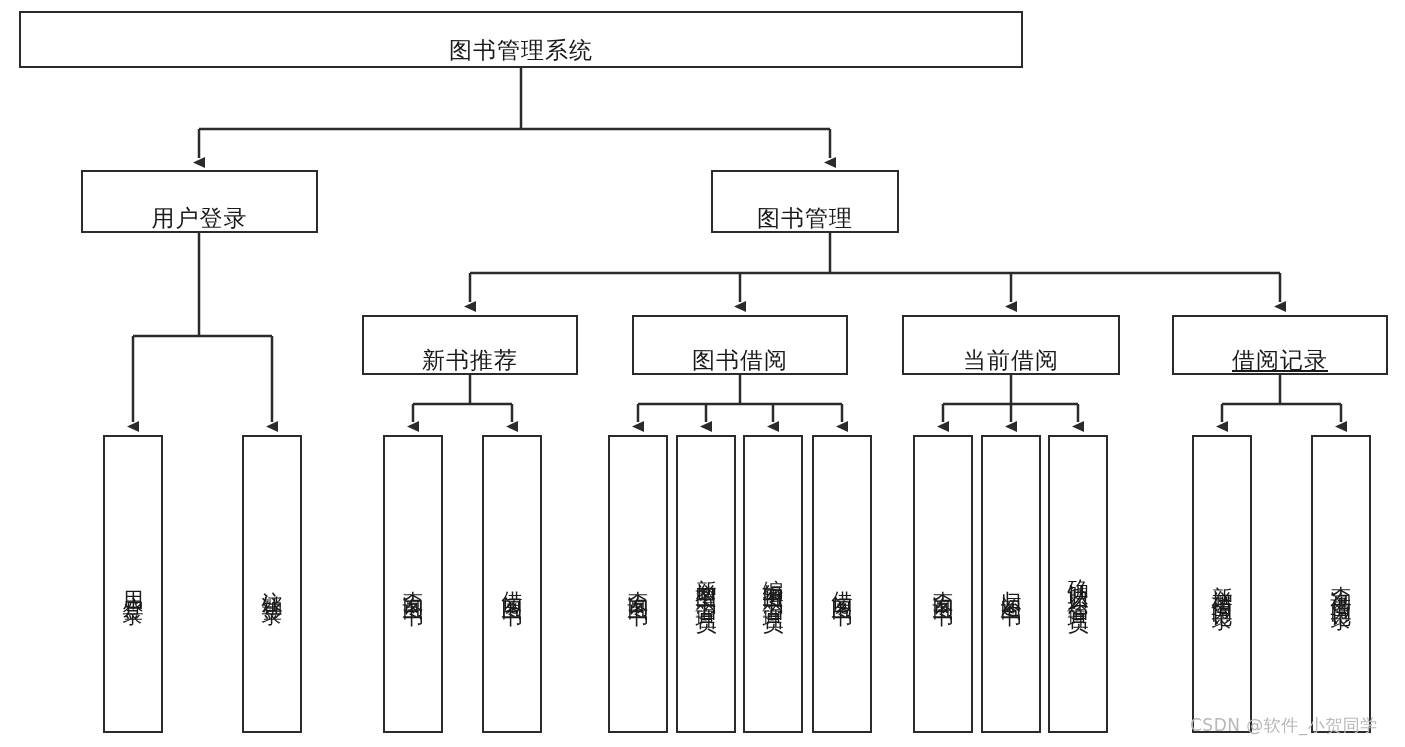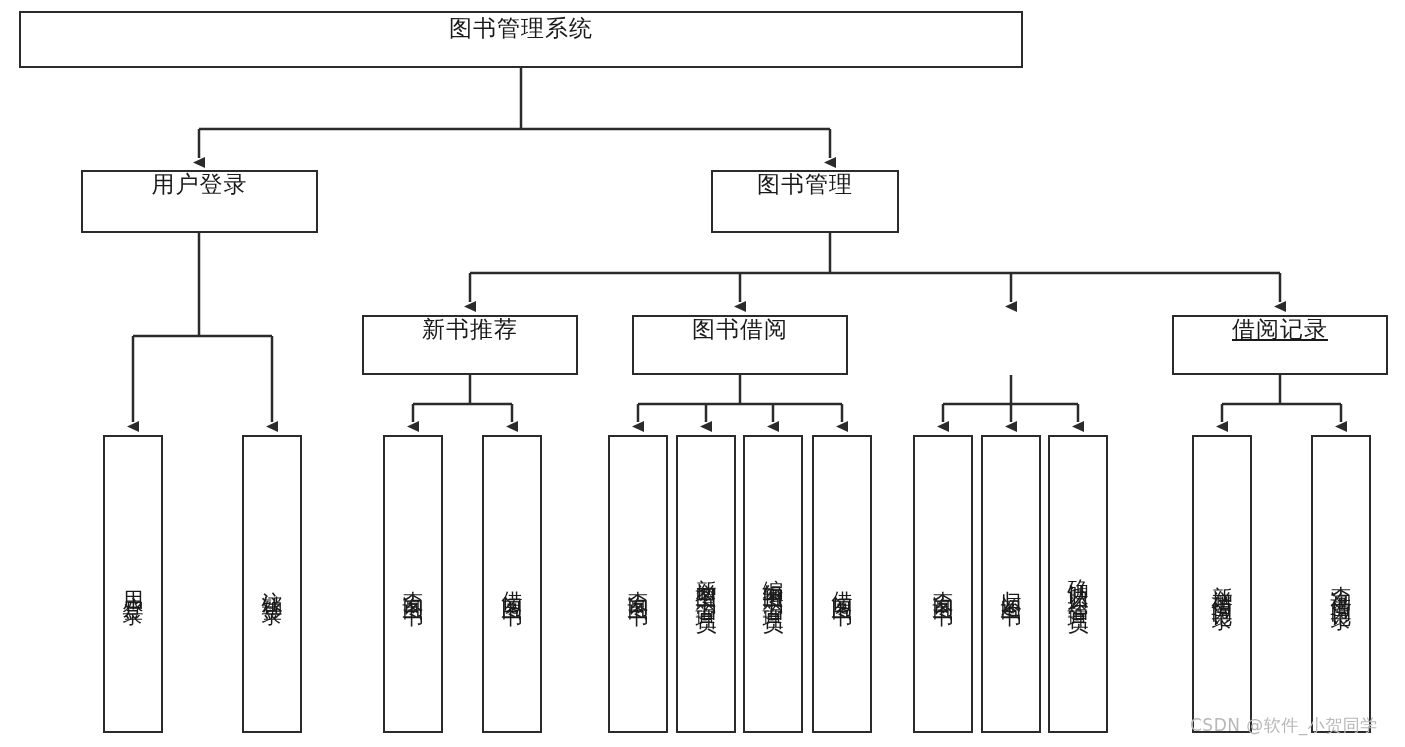--- a/index.html
+++ b/index.html
@@ -24,21 +24,21 @@
     width: 1405px;
     height: 747px;
     pointer-events: none;
   }
   .node {
     position: absolute;
     box-sizing: border-box;
     background: #ffffff;
     border: 2.5px solid #2b2b2b;
     display: flex;
-    align-items: flex-start;
+    align-items: flex-end;
     justify-content: center;
     color: #1a1a1a;
   }
   .node.horiz {
     font-size: 23px;
     letter-spacing: 1px;
     line-height: 1.1;
   }
   .node.root {
     font-size: 23px;
@@ -136,20 +136,23 @@
   <div class="node horiz" style="left:711px; top:170px; width:188px; height:63px;">
     <span>图书管理</span>
   </div>
 
   <div class="node horiz" style="left:632px; top:315px; width:216px; height:60px;">
     <span>图书借阅</span>
   </div>
   <div class="node horiz" style="left:362px; top:315px; width:216px; height:60px;">
     <span>新书推荐</span>
   </div>
+  <div class="node horiz" style="left:902px; top:315px; width:218px; height:60px;">
+    <span>当前借阅</span>
+  </div>
   <div class="node horiz" style="left:1172px; top:315px; width:216px; height:60px;text-decoration:underline;">
     <span>借阅记录</span>
   </div>
 
   <div class="node vert" style="left:103px; top:435px; width:60px; height:298px;">
     <span class="vtext">用户登录</span>
   </div>
   <div class="node vert" style="left:242px; top:435px; width:60px; height:298px;">
     <span class="vtext">注销登录</span>
   </div>

